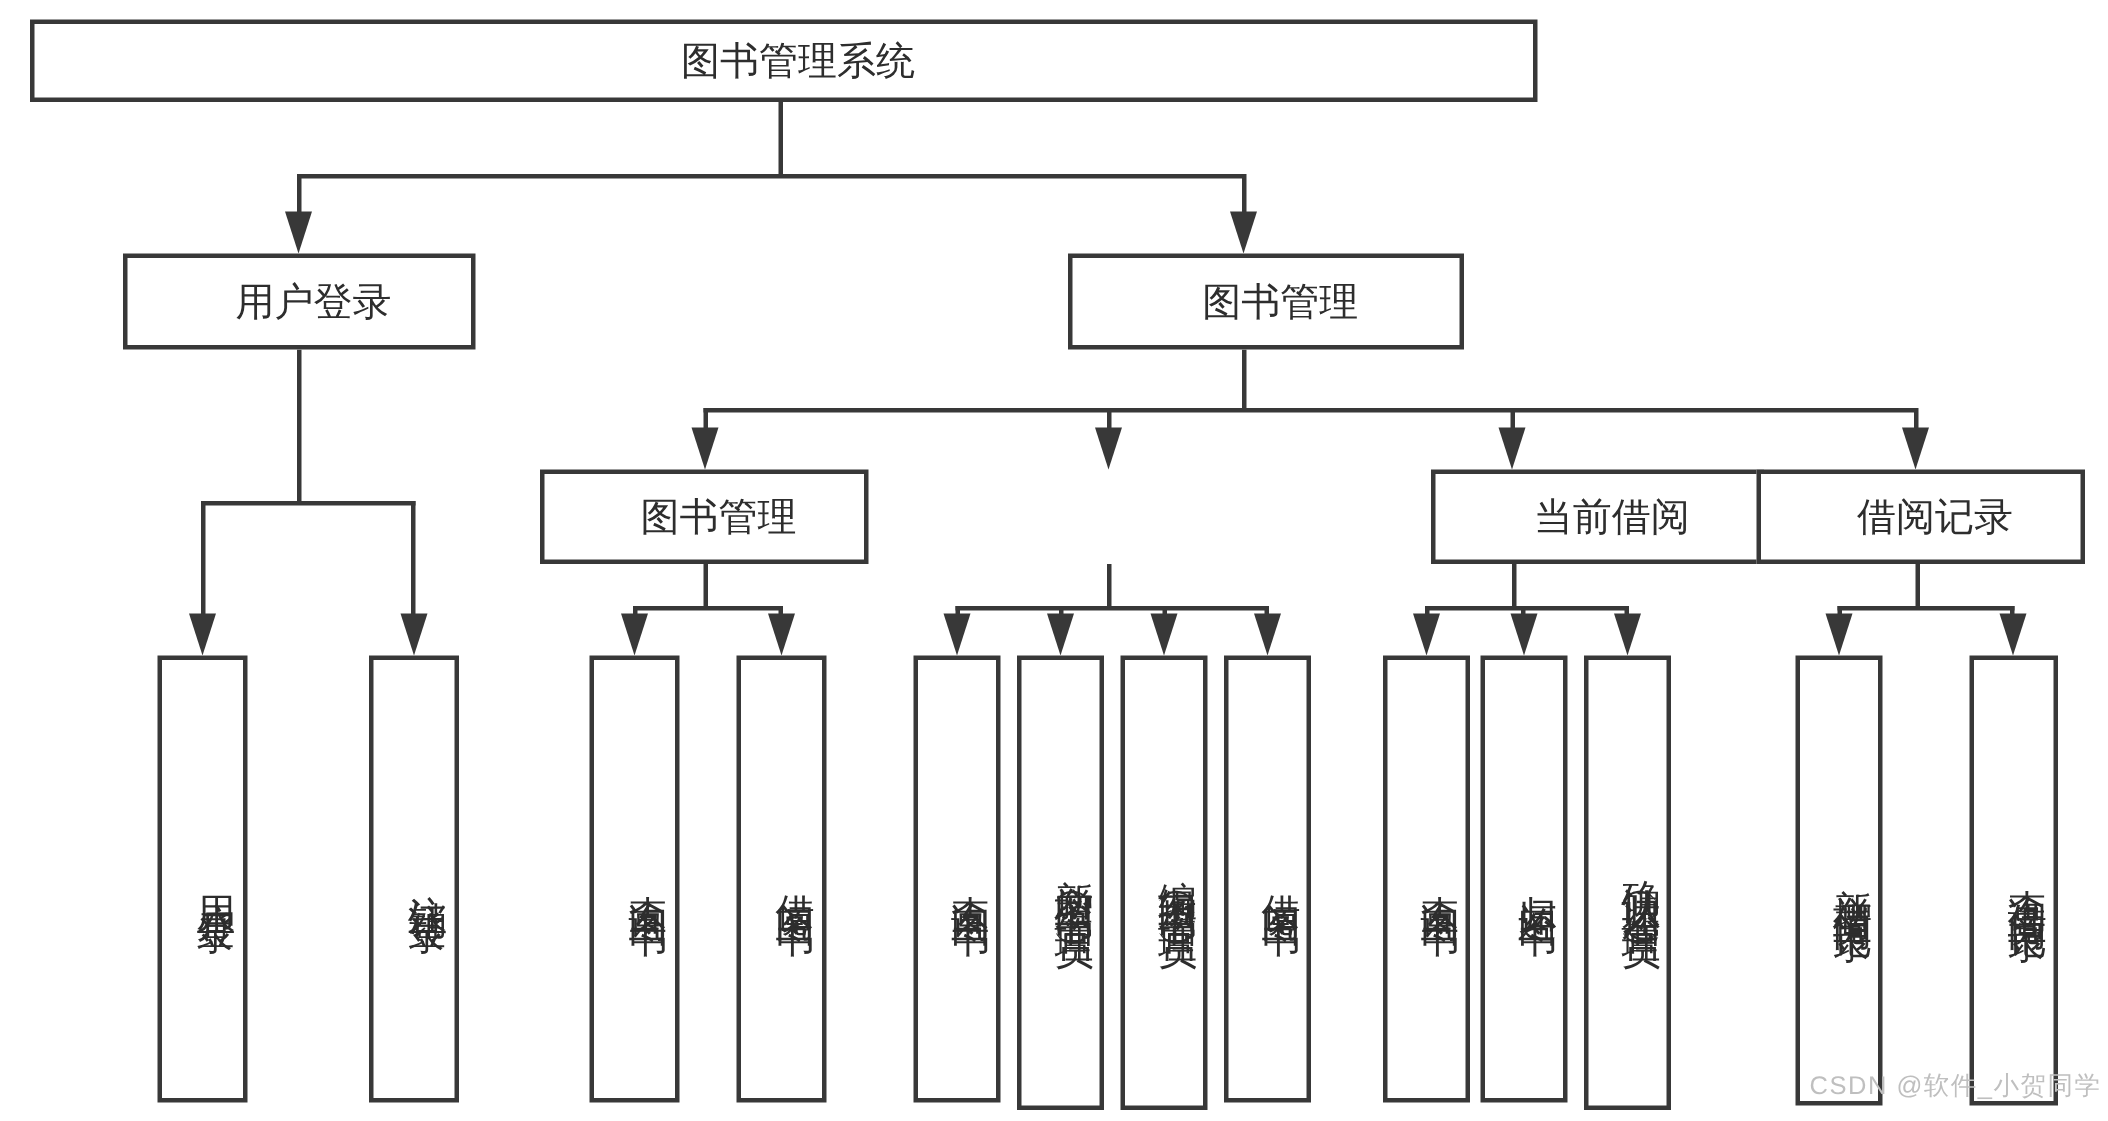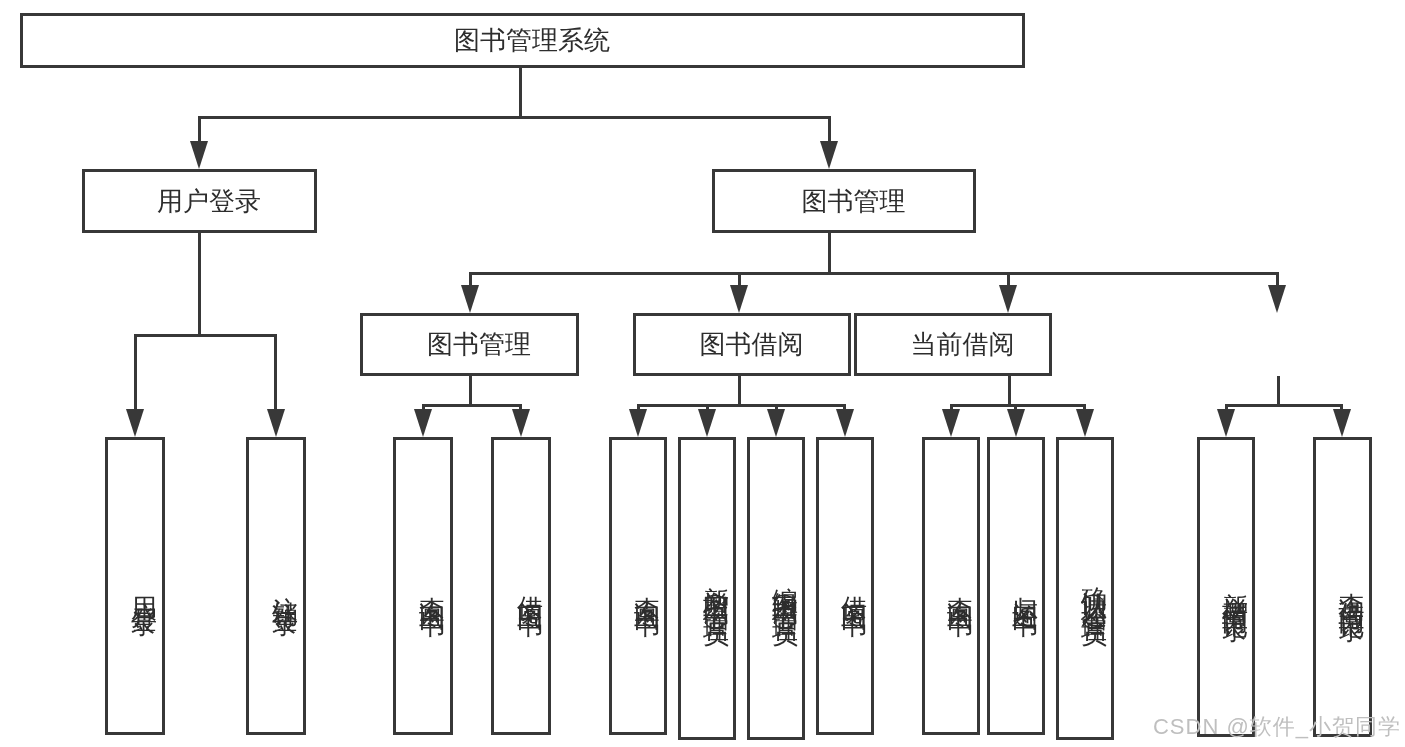--- a/index.html
+++ b/index.html
@@ -18,36 +18,36 @@
   }
   .vl{position:absolute;width:3px;background:#383838;z-index:1;}
   .hl{position:absolute;height:3px;background:#383838;z-index:1;}
   .arr{
     position:absolute;width:0;height:0;z-index:1;
     border-left:9px solid transparent;border-right:9px solid transparent;
     border-top:28px solid #383838;
   }
   .watermark{
     position:absolute;top:712px;right:4px;z-index:5;
-    font-size:22px;letter-spacing:1px;color:#bfbfbf;white-space:nowrap;
+    font-size:17px;letter-spacing:1px;color:#bfbfbf;white-space:nowrap;
   }
 </style>
 </head>
 <body>
 
 <div id="canvas">
 
   <div class="box" style="left:20px;top:13px;width:1005px;height:55px">图书管理系统</div>
 
   <div class="box" style="left:82px;top:169px;width:235px;height:64px">用户登录</div>
   <div class="box" style="left:712px;top:169px;width:264px;height:64px">图书管理</div>
 
   <div class="box" style="left:360px;top:313px;width:219px;height:63px">图书管理</div>
-  <div class="box" style="left:633px;top:313px;width:218px;height:63px">图书借阅</div>
-  <div class="box" style="left:854px;top:313px;width:198px;height:63px">当前借阅</div>
+  <div class="box" style="left:954px;top:313px;width:222px;height:63px">当前借阅</div>
+  <div class="box" style="left:1171px;top:313px;width:219px;height:63px">借阅记录</div>
 
   <div class="box leaf" style="left:105px;top:437px;width:60px;height:298px">用户登录</div>
   <div class="box leaf" style="left:246px;top:437px;width:60px;height:298px">注销登录</div>
 
   <div class="box leaf" style="left:393px;top:437px;width:60px;height:298px">查询图书</div>
   <div class="box leaf" style="left:491px;top:437px;width:60px;height:298px">借阅图书</div>
 
   <div class="box leaf" style="left:609px;top:437px;width:58px;height:298px">查询图书</div>
   <div class="box leaf" style="left:678px;top:437px;width:58px;height:303px">新增图书（管理员）</div>
   <div class="box leaf" style="left:747px;top:437px;width:58px;height:303px">编辑图书（管理员）</div>

